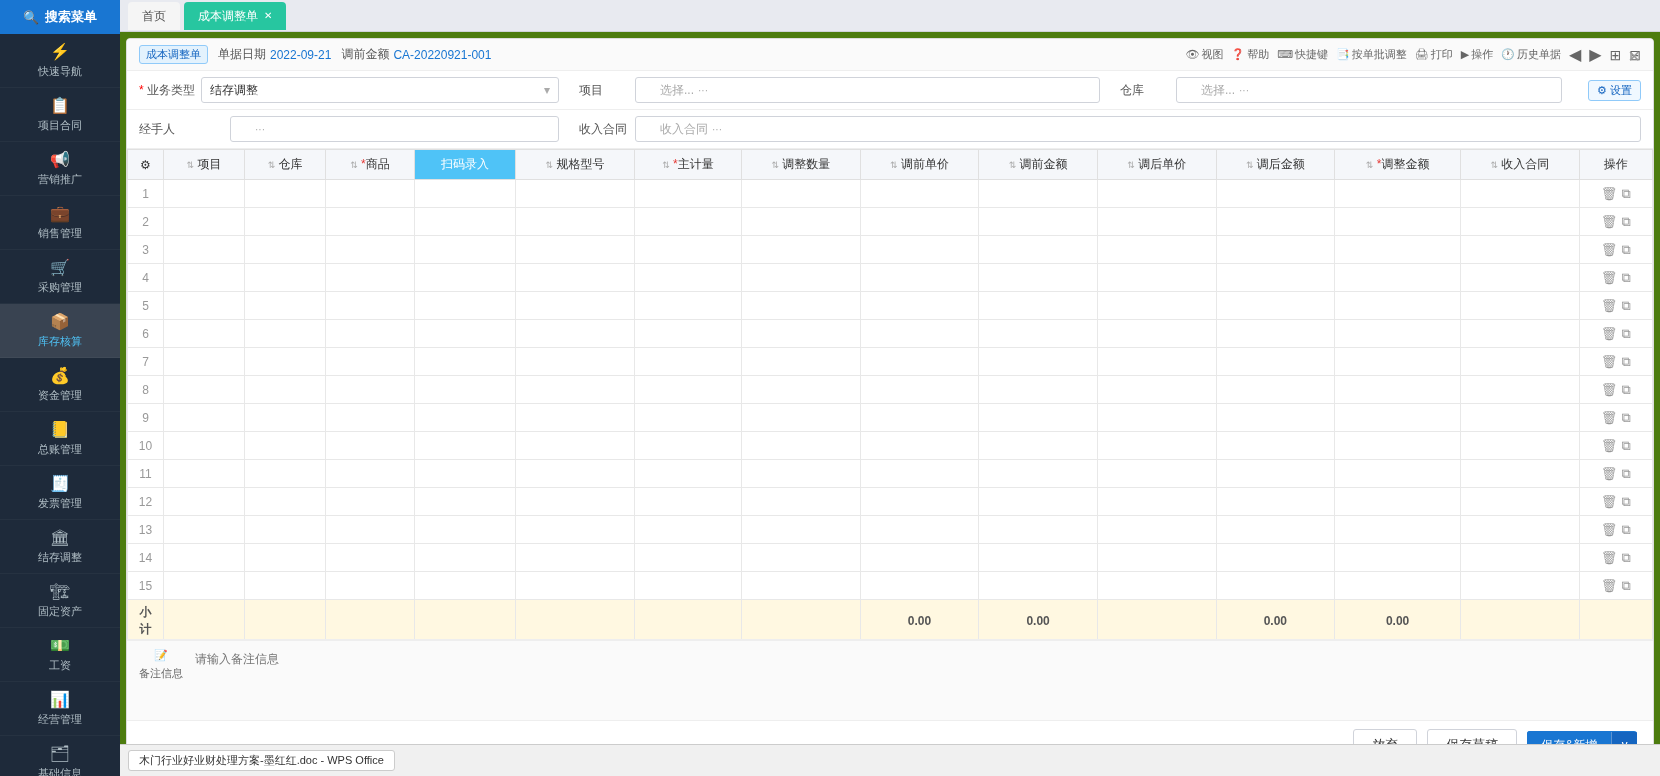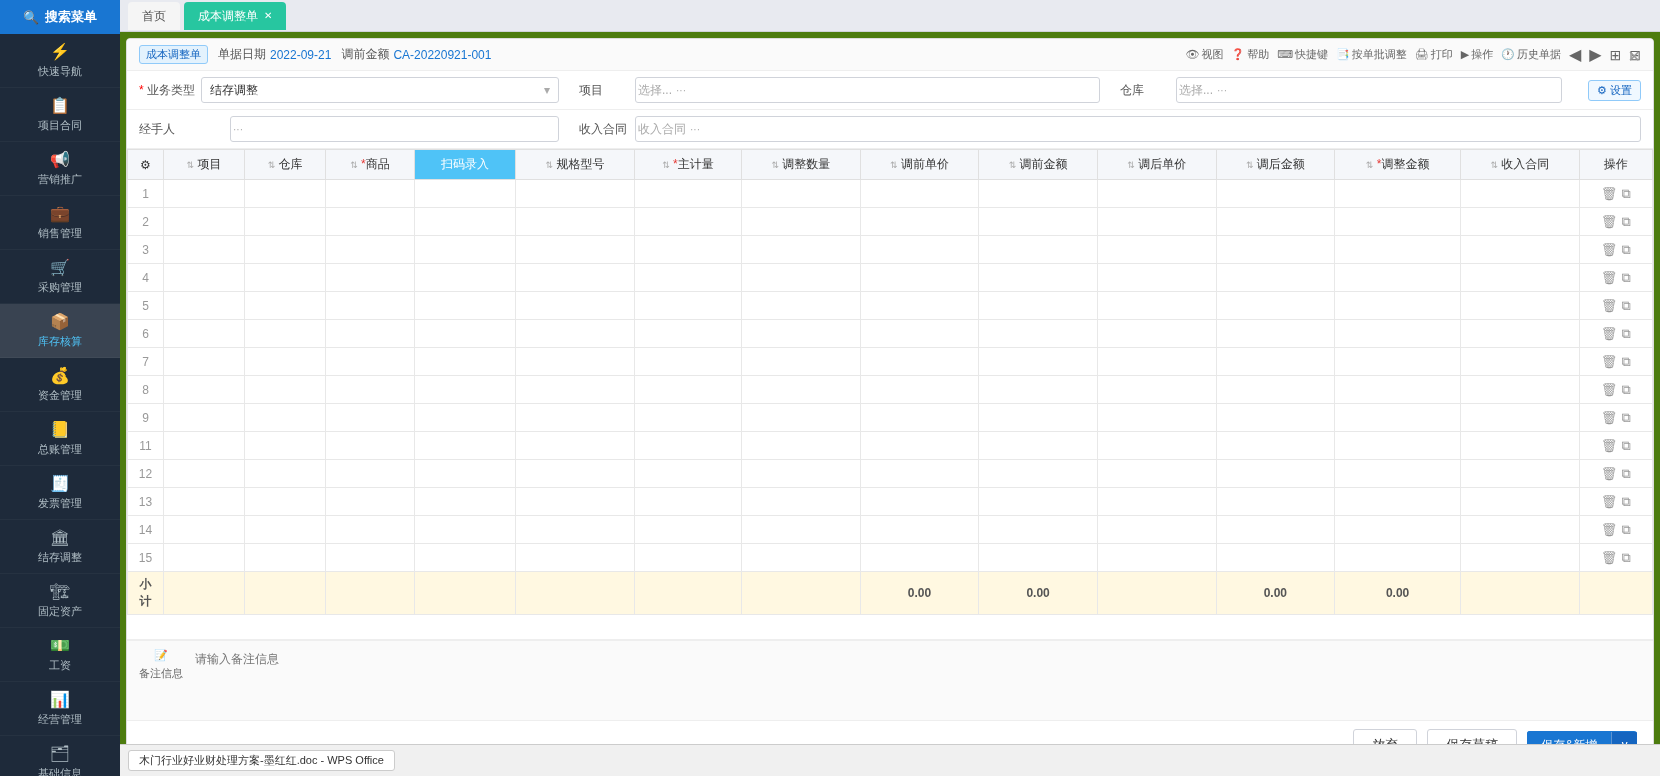--- a/index.html
+++ b/index.html
@@ -161,21 +161,21 @@
       min-width: 50px;
     }
     .form-label.required::before {
       content: '* ';
       color: red;
     }
     .form-input {
       flex: 1;
       border: 1px solid #d0d3da;
       border-radius: 3px;
-      padding: 3px 2px;
+      padding: 3px 24px;
       font-size: 12px;
       color: #333;
       background: white;
       cursor: pointer;
       display: flex;
       align-items: center;
       gap: 4px;
       min-height: 26px;
     }
     .form-input .placeholder { color: #aaa; }
@@ -742,20 +742,42 @@
               <td></td>
               <td></td>
               <td>
                 <div class="action-cell">
       <span class="action-icon">🗑</span>
       <span class="action-icon">⧉</span>
     </div>
               </td>
             </tr>
             <tr>
+              <td class="row-num">10</td>
+              <td></td>
+              <td></td>
+              <td></td>
+              <td></td>
+              <td></td>
+              <td></td>
+              <td></td>
+              <td></td>
+              <td></td>
+              <td></td>
+              <td></td>
+              <td></td>
+              <td></td>
+              <td>
+                <div class="action-cell">
+      <span class="action-icon">🗑</span>
+      <span class="action-icon">⧉</span>
+    </div>
+              </td>
+            </tr>
+            <tr>
               <td class="row-num">11</td>
               <td></td>
               <td></td>
               <td></td>
               <td></td>
               <td></td>
               <td></td>
               <td></td>
               <td></td>
               <td></td>

